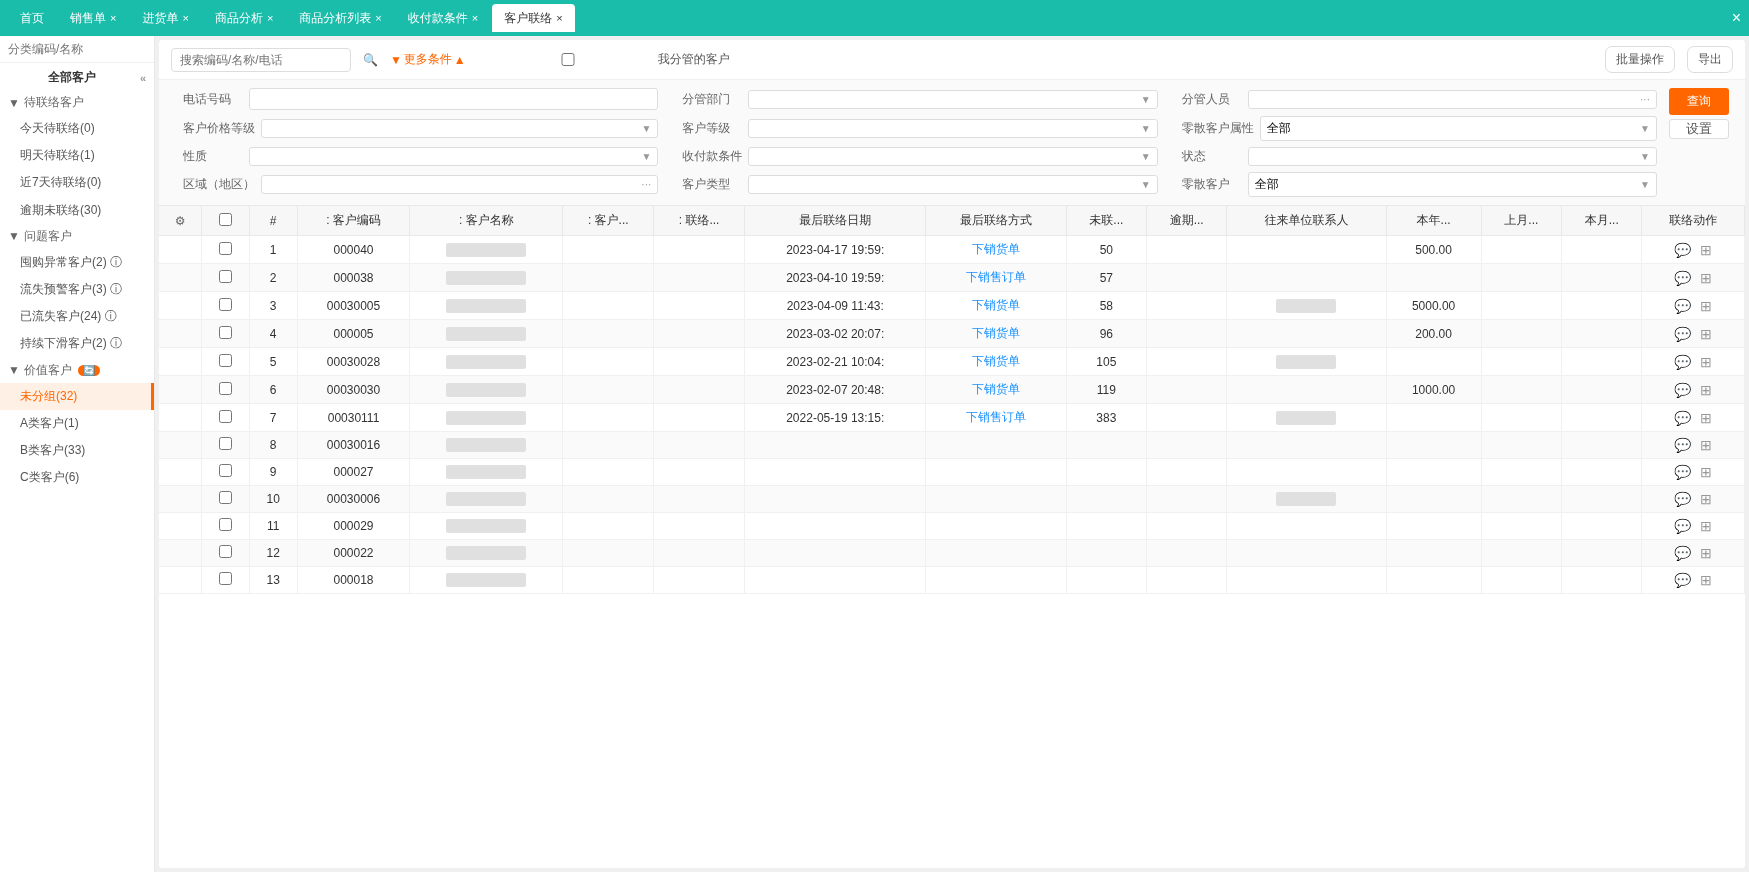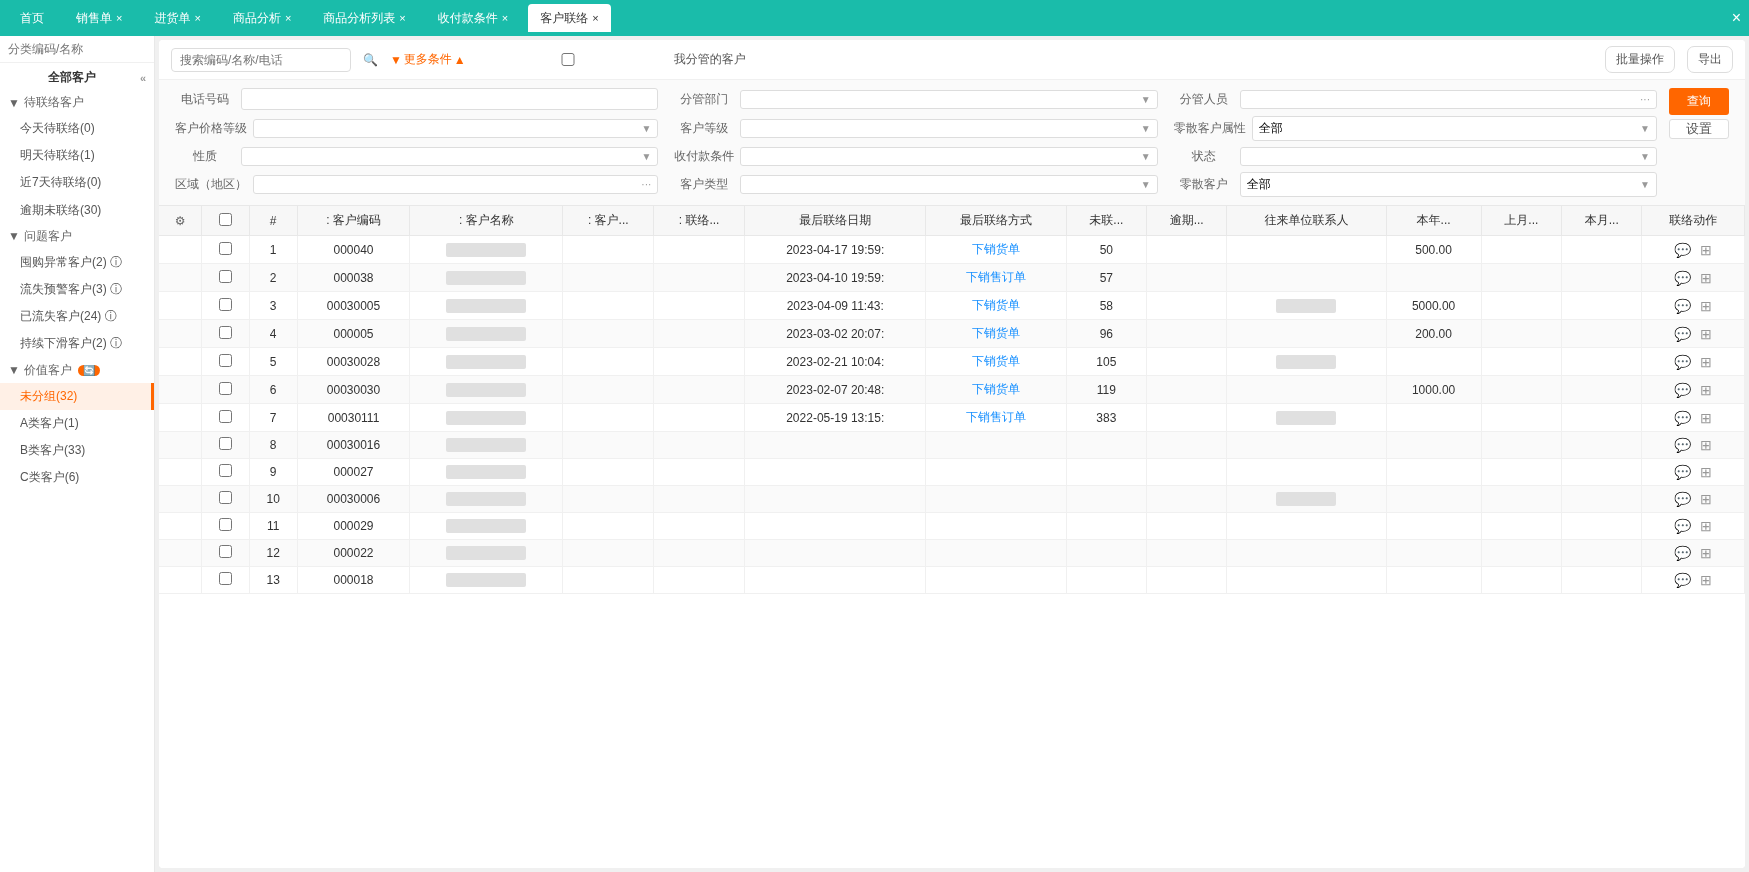--- a/index.html
+++ b/index.html
@@ -5,21 +5,21 @@
     * { box-sizing: border-box; margin: 0; padding: 0; font-family: 'Microsoft YaHei', Arial, sans-serif; font-size: 12px; }
     body { background: #f5f5f5; overflow: hidden; }
 
     
     .top-nav {
       display: flex;
       align-items: center;
       background: #1abcaa;
       height: 36px;
       padding: 0 8px;
-      gap: 8px;
+      gap: 2px;
     }
     .top-nav .nav-item {
       display: flex;
       align-items: center;
       padding: 0 12px;
       height: 28px;
       color: #fff;
       cursor: pointer;
       border-radius: 4px 4px 0 0;
       font-size: 13px;
@@ -124,21 +124,21 @@
     .filter-bar .more-filter {
       color: #f60;
       cursor: pointer;
       display: flex;
       align-items: center;
       gap: 2px;
     }
     .filter-bar .checkbox-label {
       display: flex;
       align-items: center;
-      gap: 16px;
+      gap: 0;
       color: #555;
       cursor: pointer;
     }
     .filter-bar .spacer { flex: 1; }
     .filter-bar .action-btn {
       border: 1px solid #ddd;
       background: #fff;
       padding: 4px 10px;
       border-radius: 7px;
       cursor: pointer;
@@ -162,21 +162,22 @@
     .filter-field {
       display: flex;
       align-items: center;
       gap: 6px;
       flex: 1;
     }
     .filter-field label {
       color: #666;
       white-space: nowrap;
       min-width: 60px;
-      text-align: center;
+      text-align: left;
+      margin-left: 8px;
     }
     .filter-field input, .filter-field select {
       border: 1px solid #ddd;
       border-radius: 3px;
       padding: 3px 6px;
       font-size: 12px;
       flex: 1;
       outline: none;
       background: #fff;
     }

